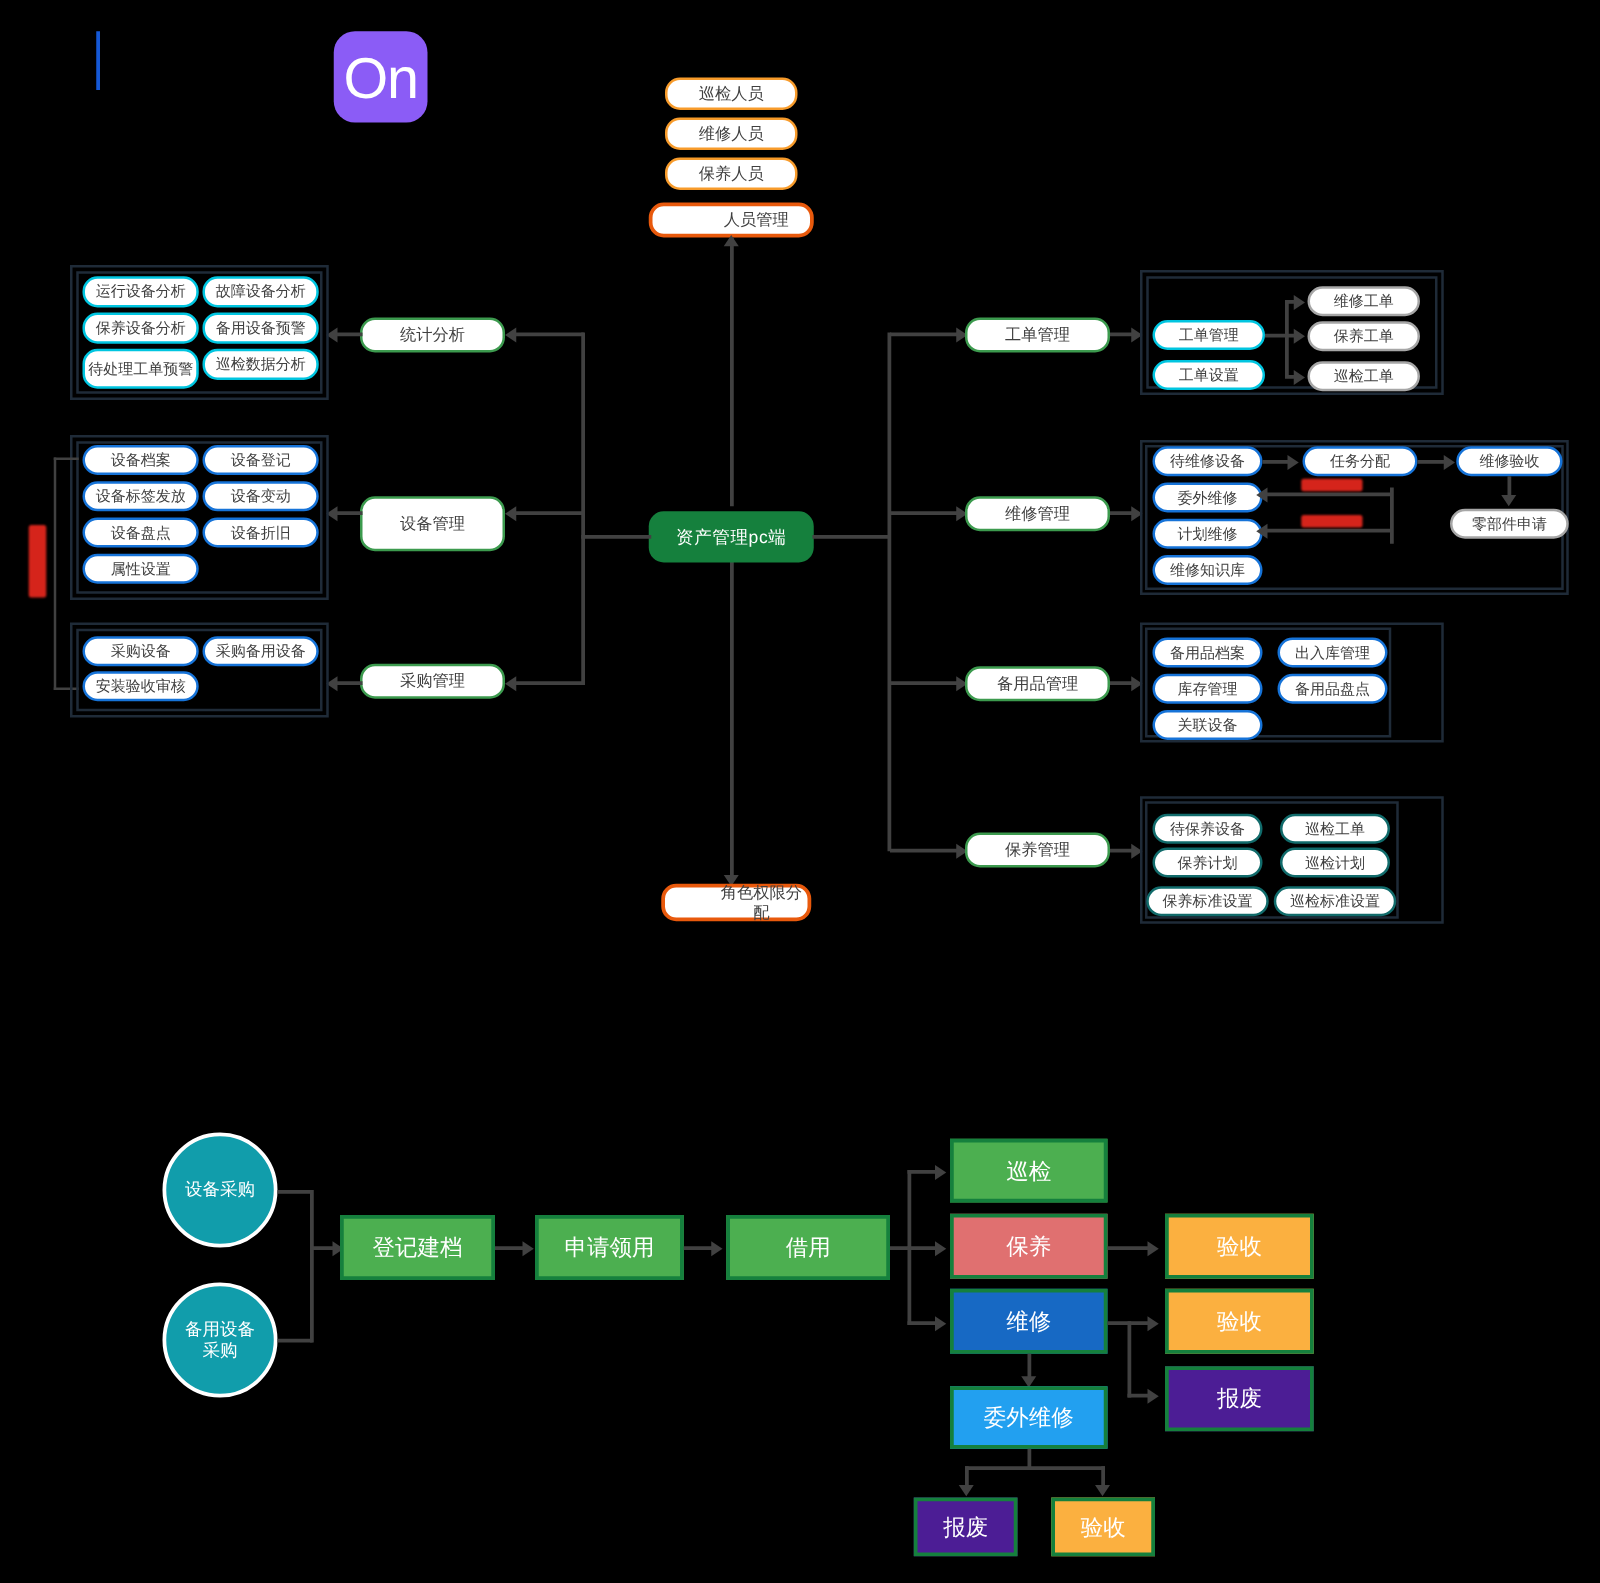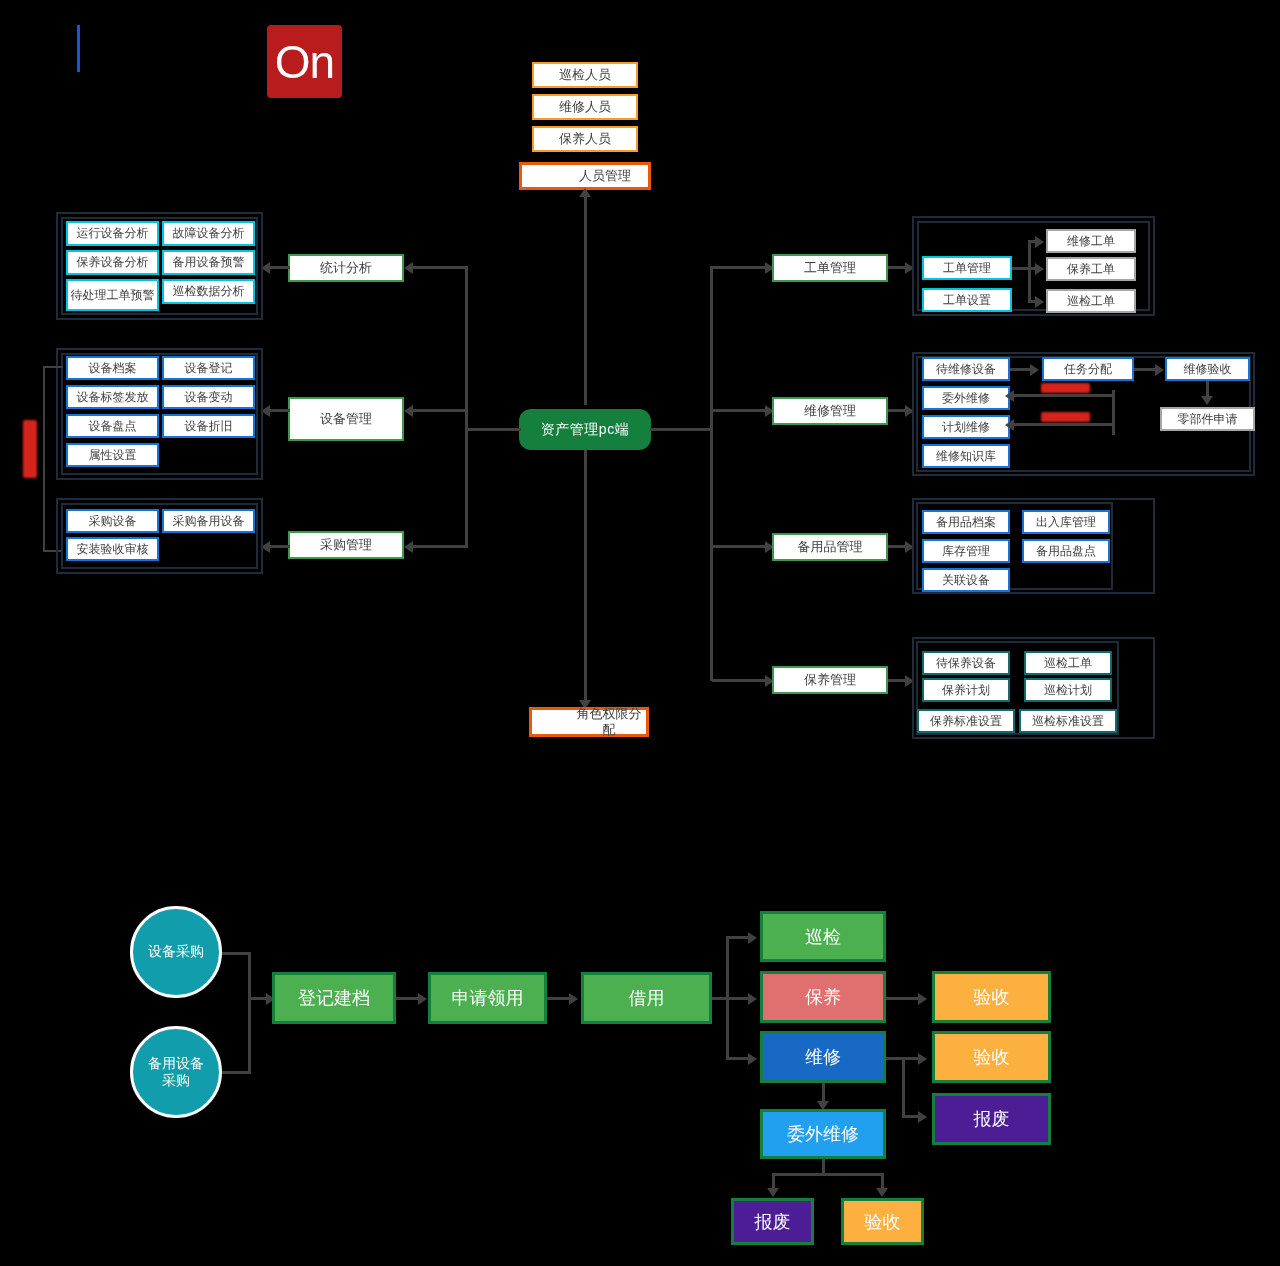--- a/index.html
+++ b/index.html
@@ -21,20 +21,21 @@
     position: absolute;
     background: #ffffff;
     color: #404040;
     display: flex;
     align-items: center;
     justify-content: center;
     text-align: center;
     font-size: 13px;
     line-height: 1.2;
     white-space: pre-line;
+    border-radius: 12px;
   }
 
   
   .b-green  { border: 2px solid #3c9a4e; }
   .b-orange { border: 3px solid #e8590c; padding-left: 40px; }
   .b-orange-lt { border: 2px solid #f79b2b; }
   .b-blue   { border: 2px solid #1673d8; }
   .b-cyan   { border: 2px solid #00c5e0; }
   .b-teal   { border: 2px solid #116b6b; }
   .b-gray   { border: 2px solid #a6a6a6; }
@@ -66,22 +67,22 @@
   .arrow-l { border-top: 6px solid transparent; border-bottom: 6px solid transparent; border-right: 9px solid #414141; }
   .arrow-d { border-left: 6px solid transparent; border-right: 6px solid transparent; border-top: 9px solid #414141; }
   .arrow-u { border-left: 6px solid transparent; border-right: 6px solid transparent; border-bottom: 9px solid #414141; }
 
   
   .redact { position: absolute; background: #e8281e; opacity: .92; border-radius: 2px; filter: blur(1px); }
 
   
   .logo-sq {
     position: absolute;
-    background: #b91c1c;
-    border-radius: 4px;
+    background: #8b5cf6;
+    border-radius: 17px;
     color: #fff;
     display: flex; align-items: center; justify-content: center;
     font-size: 46px; font-weight: 500; letter-spacing: -1px;
     font-family: "Liberation Sans", sans-serif;
   }
   .logo-bar { position: absolute; background: #1558d6; }
 
   
   .circle {
     position: absolute;

